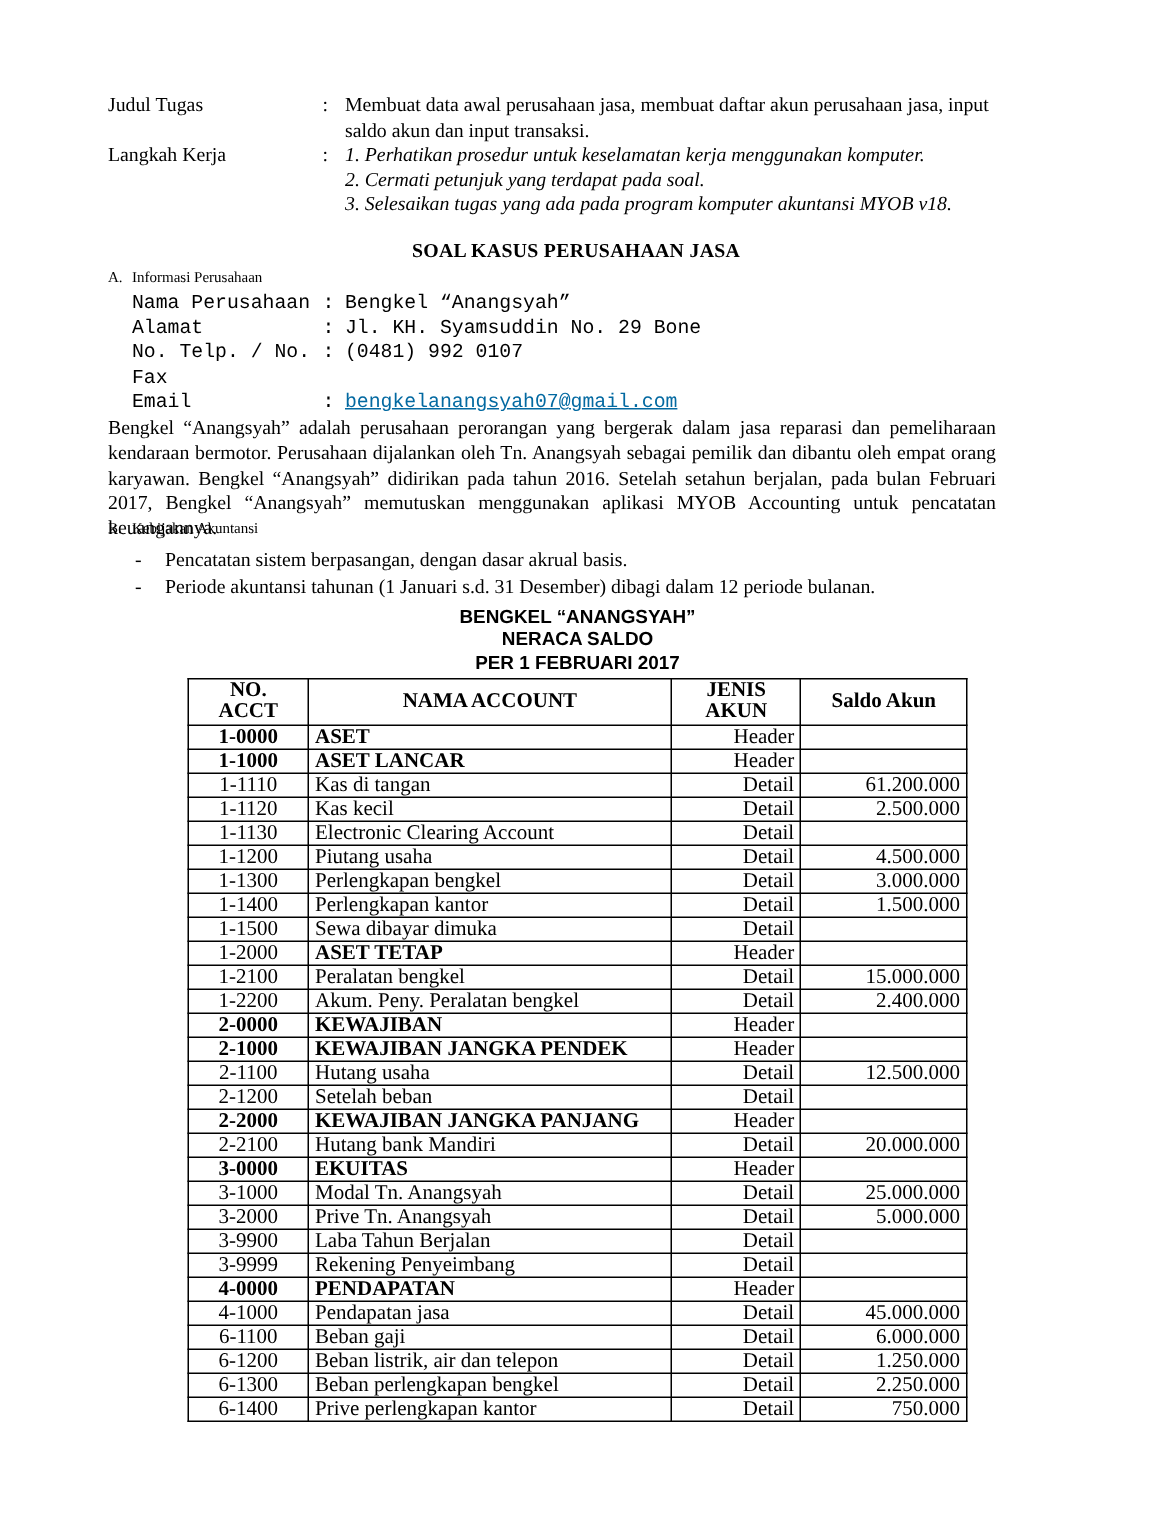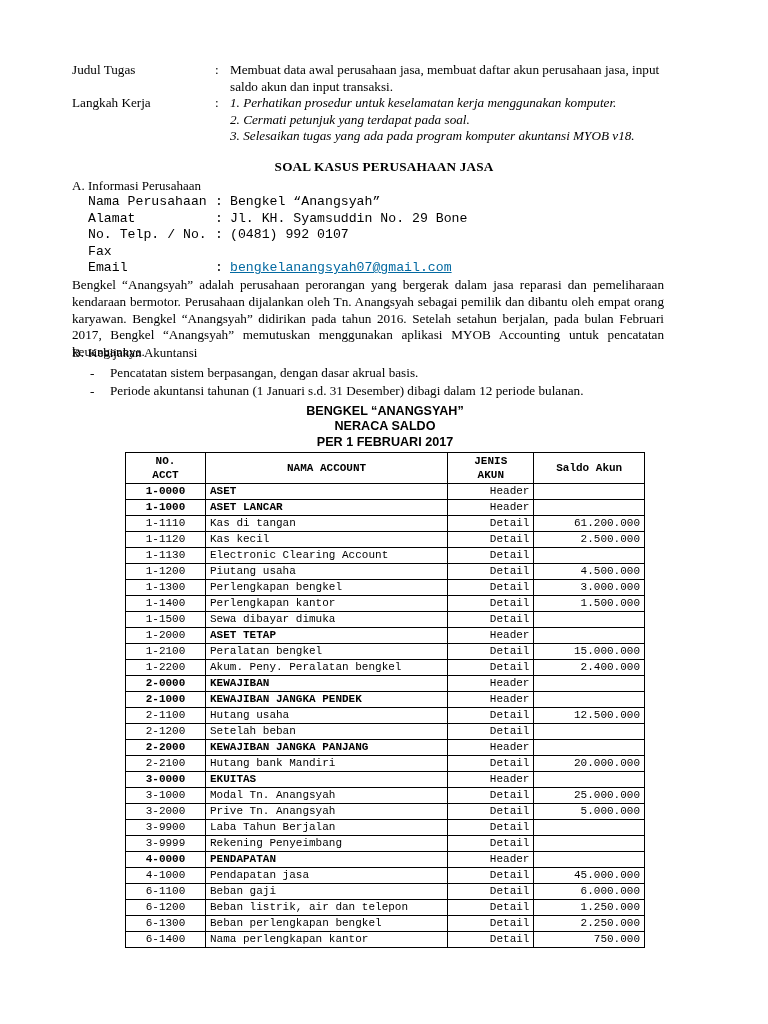--- a/index.html
+++ b/index.html
@@ -73,21 +73,21 @@
   }
 
   
   .section-a {
     position: absolute;
     left: 72px;
     top: 178px;
     width: 620px;
   }
   .sec-title {
-    font-size: 13px;
+    font-size: 10px;
     line-height: 16.4px;
   }
   .sec-title .sec-letter {
     display: inline-block;
     width: 16px;
   }
   .info-list {
     margin-left: 16px;
   }
   .info-row {
@@ -155,22 +155,22 @@
     line-height: 15.4px;
   }
 
   
   .balance-table {
     position: absolute;
     left: 125px;
     top: 452px;
     width: 520px;
     border-collapse: collapse;
-    font-family: Liberation Mono, monospace;
-    font-size: 11px;
+    font-family: Liberation Serif, serif;
+    font-size: 14px;
     table-layout: fixed;
     padding-left: 48px;
   }
   .balance-table th,
   .balance-table td {
     border: 1px solid #000000;
     padding: 0 4px;
     height: 16px;
     line-height: 15px;
     vertical-align: middle;
@@ -461,20 +461,20 @@
           <td class="c-saldo">1.250.000</td>
         </tr>
         <tr>
           <td class="c-acct">6-1300</td>
           <td class="c-name">Beban perlengkapan bengkel</td>
           <td class="c-jenis">Detail</td>
           <td class="c-saldo">2.250.000</td>
         </tr>
         <tr>
           <td class="c-acct">6-1400</td>
-          <td class="c-name">Nama perlengkapan kantor</td>
+          <td class="c-name">Prive perlengkapan kantor</td>
           <td class="c-jenis">Detail</td>
           <td class="c-saldo">750.000</td>
         </tr>
       </tbody>
   </table>
 
 </div>
 
 </body></html>

